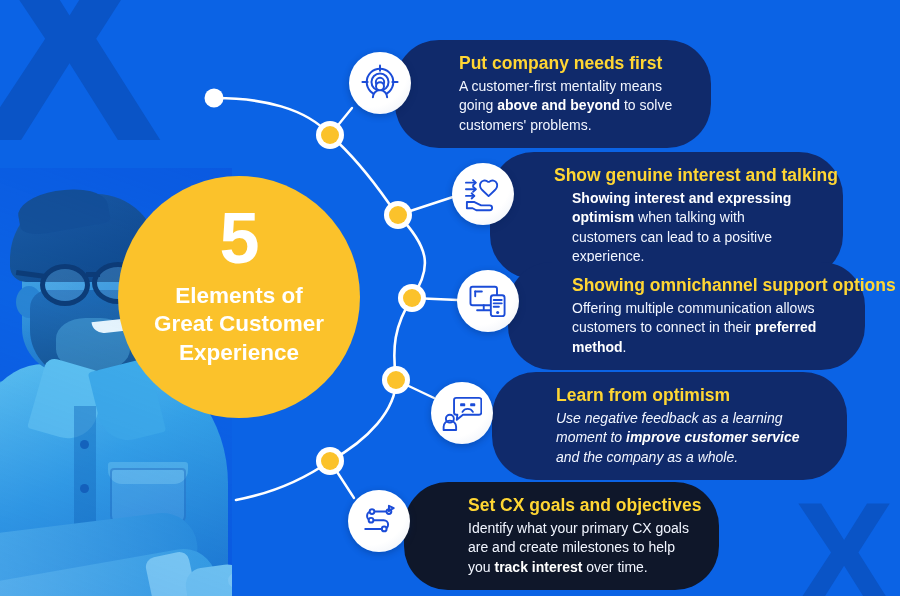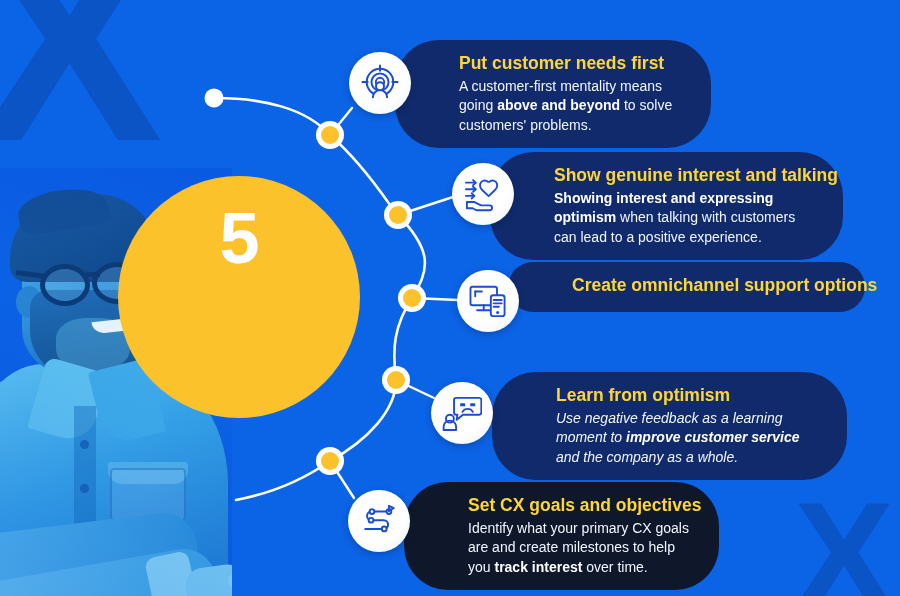--- a/index.html
+++ b/index.html
@@ -311,63 +311,67 @@
         <circle cx="412" cy="298" r="9" fill="#FBC22B"></circle>
       <circle cx="396" cy="380" r="14" fill="#FFFFFF"></circle>
         <circle cx="396" cy="380" r="9" fill="#FBC22B"></circle>
       <circle cx="330" cy="461" r="14" fill="#FFFFFF"></circle>
         <circle cx="330" cy="461" r="9" fill="#FBC22B"></circle>
     </g>
   </svg>
 
   <div id="center-circle" style="background: rgb(251, 194, 43); color: rgb(255, 255, 255);">
     <div id="center-number">5</div>
+    <div id="center-title">Elements of
+Great Customer
+Experience</div>
   </div>
 
   <div class="row" id="row-1">
     <div class="panel" style="background: rgb(16, 42, 107);">
-      <div class="panel-title" style="color: rgb(255, 214, 51);">Put customer needs first</div>
+      <div class="panel-title" style="color: rgb(255, 214, 51);">Put company needs first</div>
       <div class="panel-body" style="color: rgb(242, 246, 255);">A customer-first mentality means going <b>above and beyond</b> to solve customers' problems.</div>
     </div>
     <div class="icon-circle">
       <svg width="38" height="38" viewBox="0 0 40 40" fill="none" stroke="#1B4CD8" stroke-width="2.1" stroke-linecap="round">
         <circle cx="20" cy="19" r="14"></circle>
         <circle cx="20" cy="19" r="9"></circle>
         <circle cx="20" cy="19" r="4.4"></circle>
         <line x1="20" y1="1.5" x2="20" y2="7"></line>
         <line x1="1.5" y1="19" x2="7" y2="19"></line>
         <line x1="33" y1="19" x2="38.5" y2="19"></line>
         <path d="M12.5 35 a7.5 7.5 0 0 1 15 0" fill="#FFFFFF"></path>
         <circle cx="20" cy="23.5" r="4.2" fill="#FFFFFF"></circle>
       </svg>
     </div>
   </div>
 
   <div class="row" id="row-2">
     <div class="panel" style="background: rgb(16, 42, 107);">
       <div class="panel-title" style="color: rgb(255, 214, 51);">Show genuine interest and talking</div>
-      <div class="panel-body" style="color: rgb(242, 246, 255);"><b>Showing interest and expressing optimism</b> when talking with customers can lead to a positive experience.</div>
+      <div class="panel-body" style="color: rgb(242, 246, 255); margin-left: 18px;"><b>Showing interest and expressing optimism</b> when talking with customers can lead to a positive experience.</div>
     </div>
     <div class="icon-circle">
       <svg width="40" height="36" viewBox="0 0 42 38" fill="none" stroke="#1B4CD8" stroke-width="2" stroke-linecap="round" stroke-linejoin="round">
         <path d="M27.5 6.2 c2.6 -2.6 7 -1.6 8.2 1.8 c1 2.9 -0.6 5.4 -2.6 7.3 l-6.2 5.9 l-6.2 -5.9 c-2 -1.9 -3.6 -4.4 -2.6 -7.3 c1.2 -3.4 5.6 -4.4 8.2 -1.8 z"></path>
         <line x1="3" y1="7" x2="13" y2="7"></line>
           <path d="M10.5 4.3 L13.4 7 L10.5 9.7"></path>
         <line x1="3" y1="14" x2="13" y2="14"></line>
           <path d="M10.5 11.3 L13.4 14 L10.5 16.7"></path>
         <line x1="3" y1="21" x2="11.5" y2="21"></line>
           <path d="M9 18.3 L11.9 21 L9 23.7"></path>
         <path d="M4 27.5 h8 l7 3.5 h9 a2.6 2.6 0 0 1 0 5.2 H14 l-4 -2.2 H4 z"></path>
       </svg>
     </div>
   </div>
 
   <div class="row" id="row-3">
     <div class="panel" style="background: rgb(16, 42, 107);">
-      <div class="panel-title" style="color: rgb(255, 214, 51);">Create omnichannel support options</div>
+      <div class="panel-title" style="color: rgb(255, 214, 51);">Showing omnichannel support options</div>
+      <div class="panel-body" style="color: rgb(242, 246, 255);">Offering multiple communication allows customers to connect in their <b>preferred method</b>.</div>
     </div>
     <div class="icon-circle">
       <svg width="40" height="36" viewBox="0 0 42 38" fill="none" stroke="#1B4CD8" stroke-width="2" stroke-linecap="round" stroke-linejoin="round">
         <rect x="2.5" y="4" width="28" height="19.5" rx="2.2"></rect>
         <path d="M7.5 9 h7"></path>
           <path d="M7.5 9 v5"></path>
         <path d="M16.5 23.5 v4.6"></path>
         <path d="M9.5 28.8 h14"></path>
         <rect x="24" y="13" width="14.5" height="22" rx="2.6" fill="#FFFFFF"></rect>
         <path d="M27 18 h8.5"></path>

